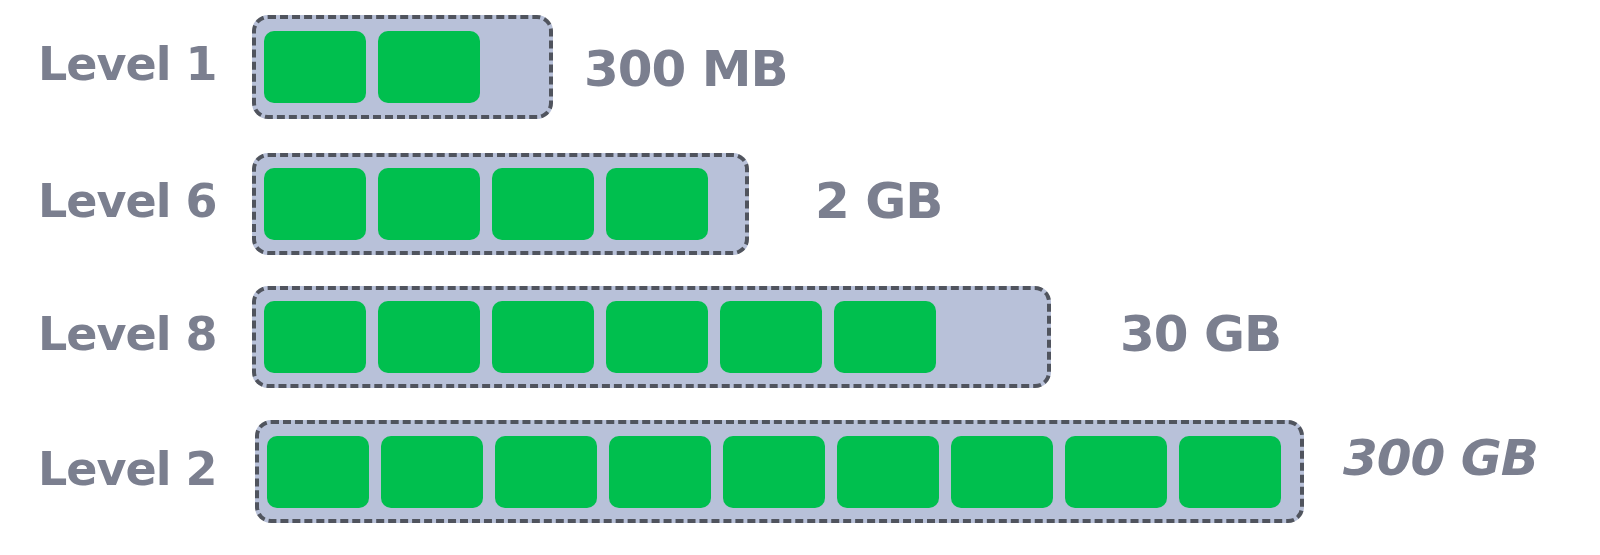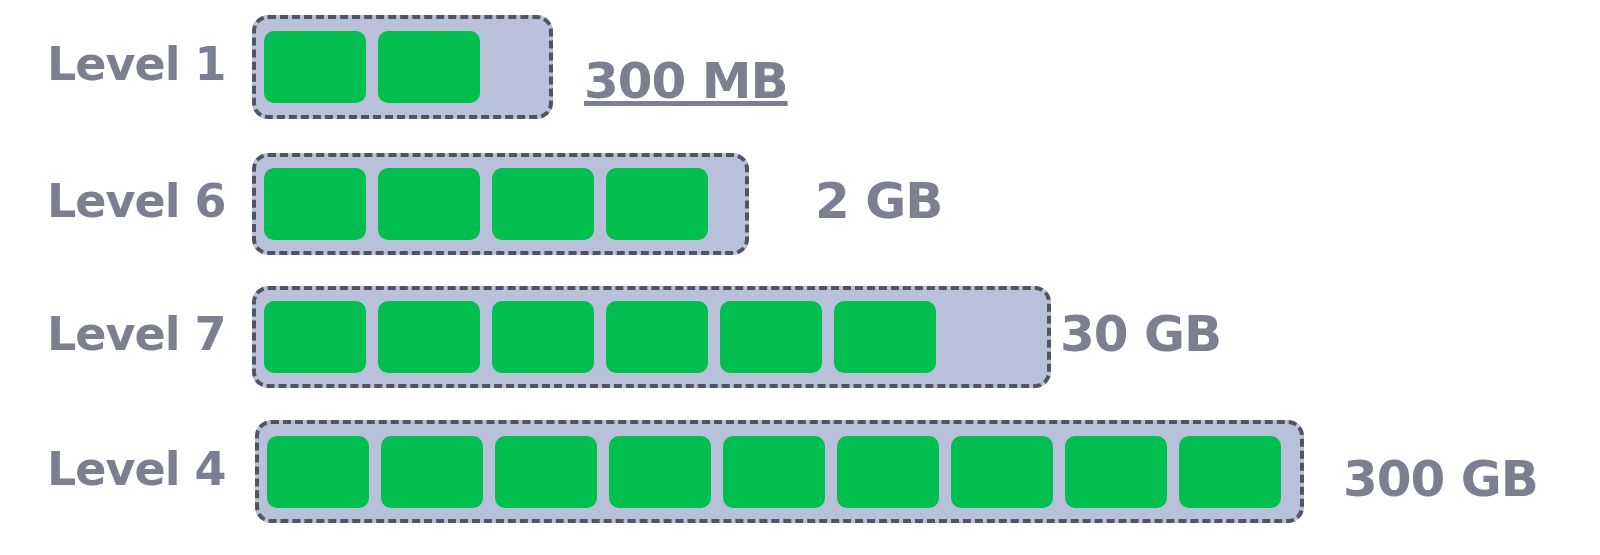--- a/index.html
+++ b/index.html
@@ -1,55 +1,55 @@
 <!DOCTYPE html>
 <html><head>
 <meta charset="utf-8">
 <style>
   html,body{margin:0;padding:0;background:#ffffff;}
   body{width:1600px;height:555px;position:relative;overflow:hidden;font-family:"DejaVu Sans","Liberation Sans",sans-serif;}
-  .label{position:absolute;left:38px;font-size:46px;font-weight:bold;color:#7b7f8f;letter-spacing:-1px;margin-left:9px;}
+  .label{position:absolute;left:38px;font-size:46px;font-weight:bold;color:#7b7f8f;letter-spacing:-1px;}
   .box{position:absolute;background:#b8c1d9;border:4px dashed #50545e;border-radius:16px;box-sizing:border-box;}
   .block{position:absolute;top:16px;width:102px;height:72px;background:#00bf4e;border-radius:10px;}
   .size{position:absolute;font-size:50px;font-weight:bold;color:#7b7f8f;letter-spacing:-1px;}
 </style>
 </head>
 <body>
 
 <div id="diagram">
     <div class="label" style="top: 37px;">Level 1</div>
     <div class="box" style="left: 252px; top: 15px; width: 301px; height: 104px;">
       <div class="block" style="left: 8px; top: 12px;"></div>
       <div class="block" style="left: 122px; top: 12px;"></div>
     </div>
-    <div class="size" style="left: 584px; top: 52px; text-decoration: underline;">300 MB</div>
+    <div class="size" style="left: 584px; top: 40px;">300 MB</div>
     <div class="label" style="top: 174px;">Level 6</div>
     <div class="box" style="left: 252px; top: 153px; width: 497px; height: 102px;">
       <div class="block" style="left: 8px; top: 11px;"></div>
       <div class="block" style="left: 122px; top: 11px;"></div>
       <div class="block" style="left: 236px; top: 11px;"></div>
       <div class="block" style="left: 350px; top: 11px;"></div>
     </div>
     <div class="size" style="left: 815px; top: 172px;">2 GB</div>
-    <div class="label" style="top: 307px;">Level 7</div>
+    <div class="label" style="top: 307px;">Level 8</div>
     <div class="box" style="left: 252px; top: 286px; width: 799px; height: 102px;">
       <div class="block" style="left: 8px; top: 11px;"></div>
       <div class="block" style="left: 122px; top: 11px;"></div>
       <div class="block" style="left: 236px; top: 11px;"></div>
       <div class="block" style="left: 350px; top: 11px;"></div>
       <div class="block" style="left: 464px; top: 11px;"></div>
       <div class="block" style="left: 578px; top: 11px;"></div>
     </div>
-    <div class="size" style="left: 1060px; top: 305px; text-align: right;">30 GB</div>
-    <div class="label" style="top: 441.5px;">Level 4</div>
+    <div class="size" style="left: 1120px; top: 305px; text-align: right;">30 GB</div>
+    <div class="label" style="top: 441.5px;">Level 2</div>
     <div class="box" style="left: 255px; top: 420px; width: 1049px; height: 103px;">
       <div class="block" style="left: 8px; top: 12px;"></div>
       <div class="block" style="left: 122px; top: 12px;"></div>
       <div class="block" style="left: 236px; top: 12px;"></div>
       <div class="block" style="left: 350px; top: 12px;"></div>
       <div class="block" style="left: 464px; top: 12px;"></div>
       <div class="block" style="left: 578px; top: 12px;"></div>
       <div class="block" style="left: 692px; top: 12px;"></div>
       <div class="block" style="left: 806px; top: 12px;"></div>
       <div class="block" style="left: 920px; top: 12px;"></div>
     </div>
-    <div class="size" style="left: 1343px; top: 450px;">300 GB</div>
+    <div class="size" style="left: 1343px; top: 429px; font-style: italic;">300 GB</div>
   </div>
 
 </body></html>

